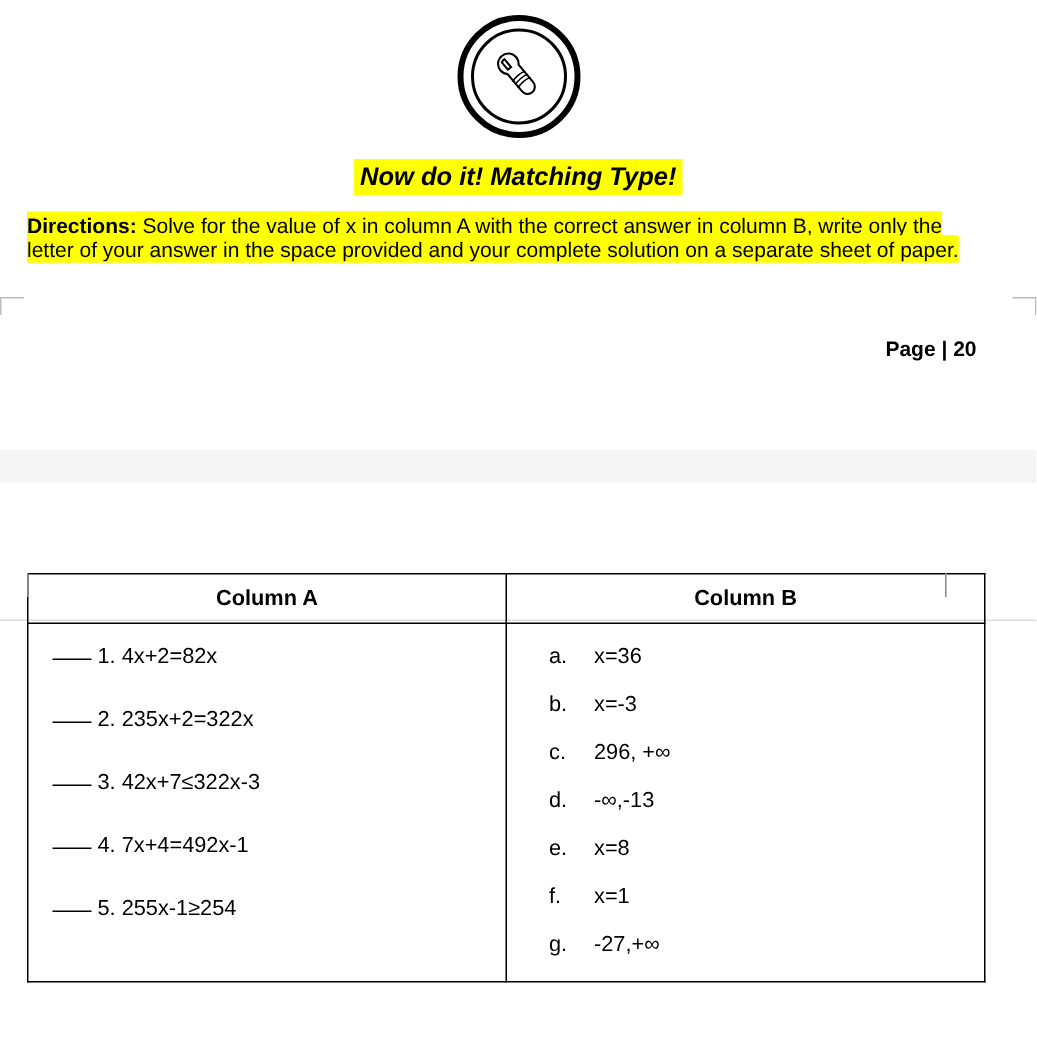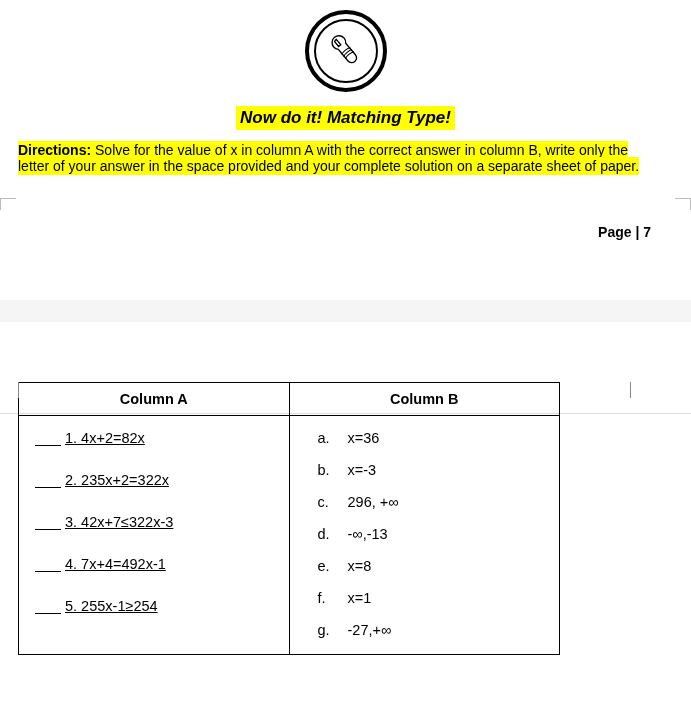--- a/index.html
+++ b/index.html
@@ -100,21 +100,21 @@
       position: absolute;
       top: 0;
       width: 1px;
       height: 16px;
       background: #888;
     }
     .tick-ta-left { left: 18px; }
     .tick-ta-right { right: 60px; }
     table {
       border-collapse: collapse;
-      width: 542px;
+      width: 639px;
       margin-top: 16px;
     }
     th {
       border: 1px solid #000;
       padding: 8px 10px;
       font-weight: bold;
       text-align: center;
       font-size: 14.5px;
     }
     td {
@@ -123,22 +123,21 @@
       padding: 14px 16px 16px 16px;
       font-size: 14.5px;
     }
     .col-a-items {
       display: flex;
       flex-direction: column;
       gap: 26px;
     }
     .col-a-item {
       display: flex;
-      align-items: flex-end;
-      text-decoration: underline;
+      align-items: flex-start;
     }
     .blank {
       display: inline-block;
       width: 26px;
       border-bottom: 1px solid #000;
       margin-right: 4px;
       height: 10px;
       vertical-align: baseline;
     }
     .col-b-items {
@@ -184,21 +183,21 @@
   </div>
 
   <div class="directions-wrap">
     <span><strong>Directions:</strong><span> Solve for the value of x in column A with the correct answer in column B, write only the letter of your answer in the space provided and your complete solution on a separate sheet of paper.</span></span>
   </div>
 </div>
 
 <div class="corner-tick-left"></div>
 <div class="corner-tick-right"></div>
 
-<div class="page-num">Page | 7</div>
+<div class="page-num">Page | 20</div>
 
 <div class="light-band"></div>
 
 <hr class="hr-top">
 
 <div class="table-wrap">
   <div class="tick-ta-left"></div>
   <div class="tick-ta-right"></div>
 
   <table>

